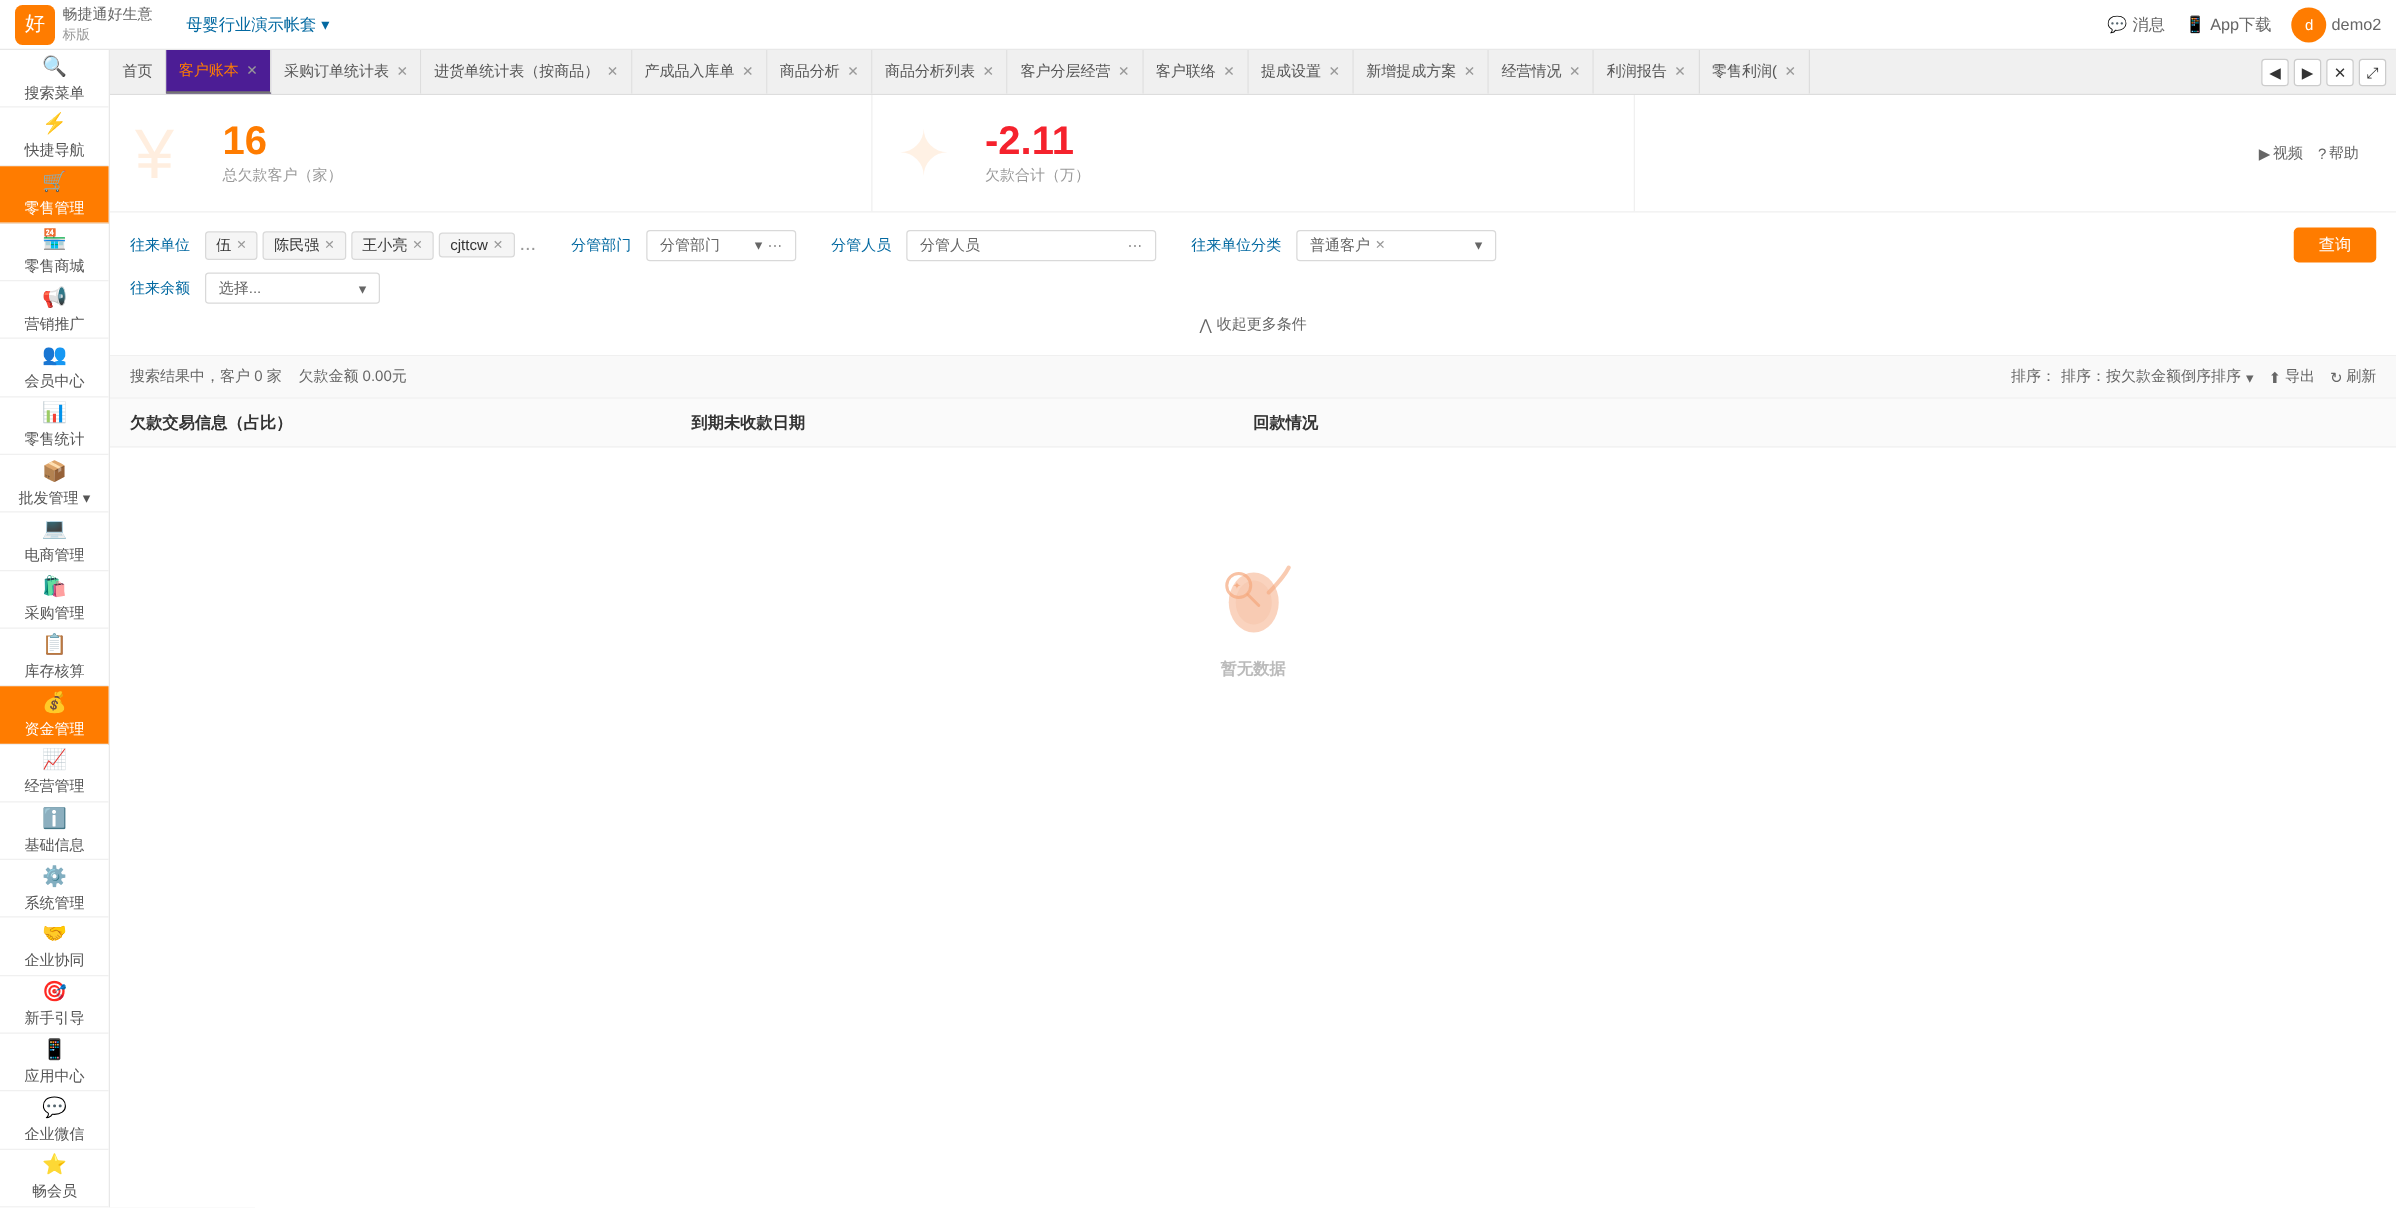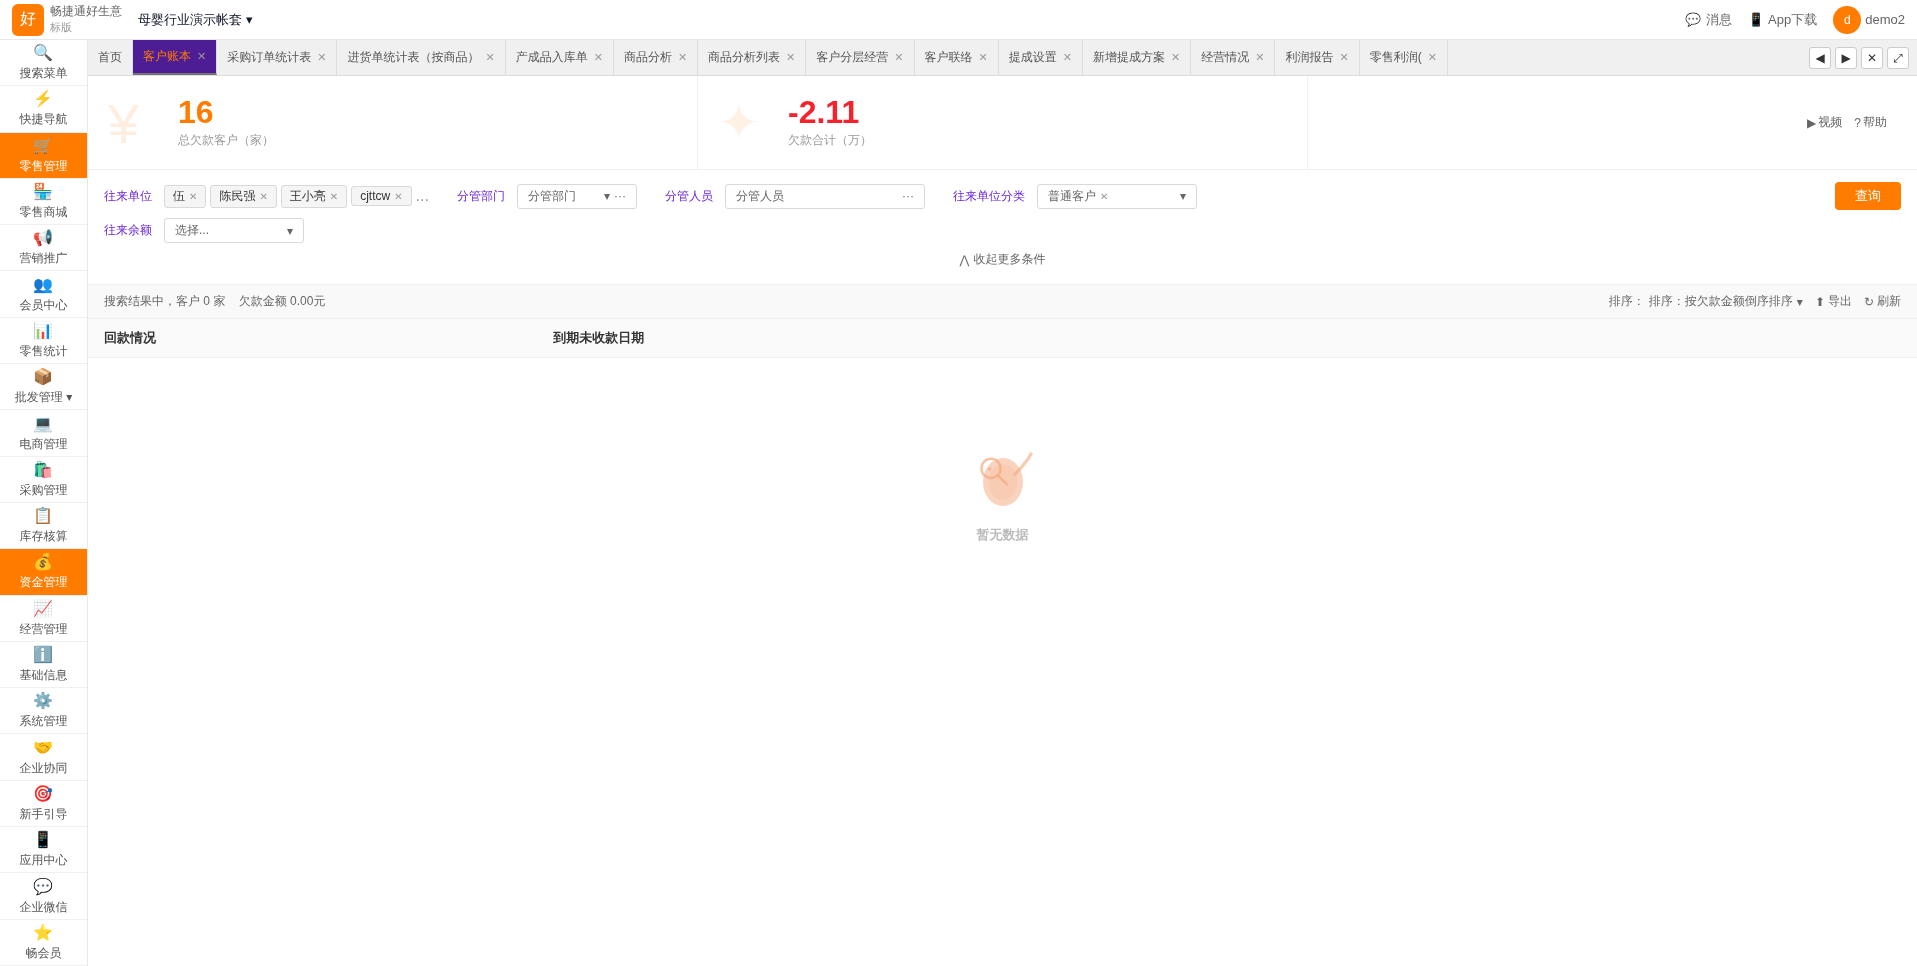--- a/index.html
+++ b/index.html
@@ -45,23 +45,24 @@
     }
     .logo-sub {
       font-size: 11px;
       color: #999;
     }
     .company-select {
       display: flex;
       align-items: center;
       gap: 4px;
       font-size: 13px;
-      color: #0f172a;
+      color: #0369a1;
       cursor: pointer;
       padding: 0 8px;
+      margin-left: 11px;
     }
     .top-header-right {
       display: flex;
       align-items: center;
       gap: 16px;
     }
     .header-action {
       display: flex;
       align-items: center;
       gap: 4px;
@@ -233,21 +234,21 @@
     }
     .filter-row {
       display: flex;
       align-items: center;
       gap: 12px;
       margin-bottom: 8px;
       flex-wrap: wrap;
     }
     .filter-label {
       font-size: 12px;
-      color: #6d28d9;
+      color: #0369a1;
       white-space: nowrap;
     }
     .filter-tags {
       display: flex;
       align-items: center;
       gap: 4px;
       flex-wrap: wrap;
     }
     .filter-tag {
       display: inline-flex;
@@ -678,22 +679,23 @@
             <span>导出</span>
           </div>
           <div class="refresh-btn">
             <span>↻</span>
             <span>刷新</span>
           </div>
         </div>
       </div>
 
       <div class="table-header">
+        <div>欠款交易信息（占比）</div>
+        <div>到期未收款日期</div>
         <div>回款情况</div>
-        <div>到期未收款日期</div>
       </div>
 
       <div class="empty-state">
         <svg class="empty-illustration" viewBox="0 0 100 100">
 
           <ellipse cx="50" cy="55" rx="25" ry="30" fill="#f5a87d" opacity="0.5"></ellipse>
           <ellipse cx="50" cy="55" rx="18" ry="22" fill="#f5c4a8" opacity="0.5"></ellipse>
 
           <path d="M65 45 Q80 30 85 20" stroke="#f5a87d" stroke-width="4" fill="none" stroke-linecap="round" opacity="0.6"></path>
 

